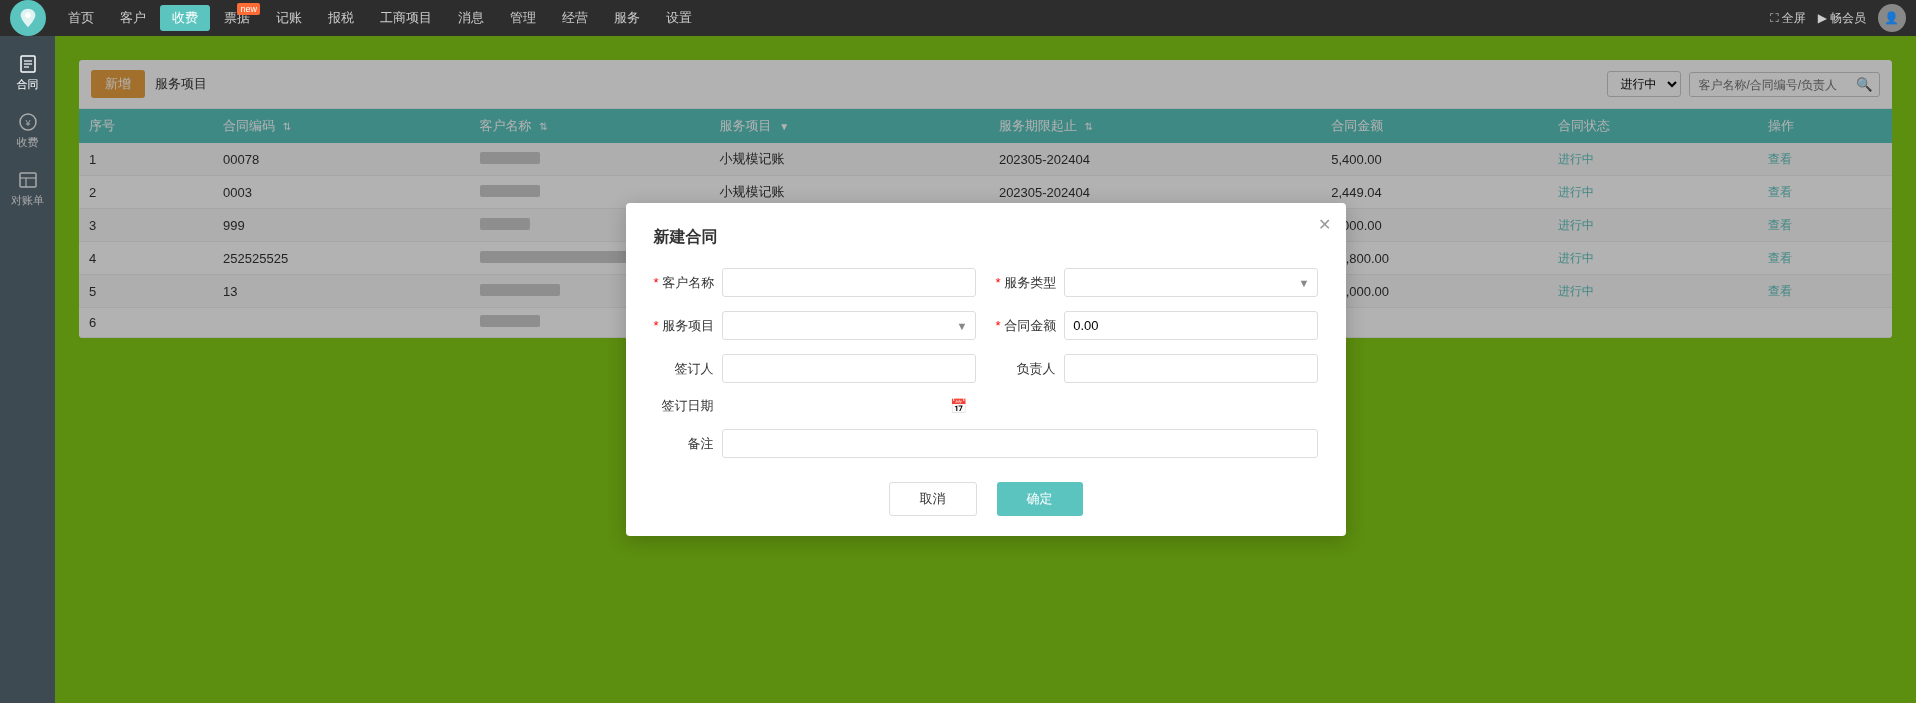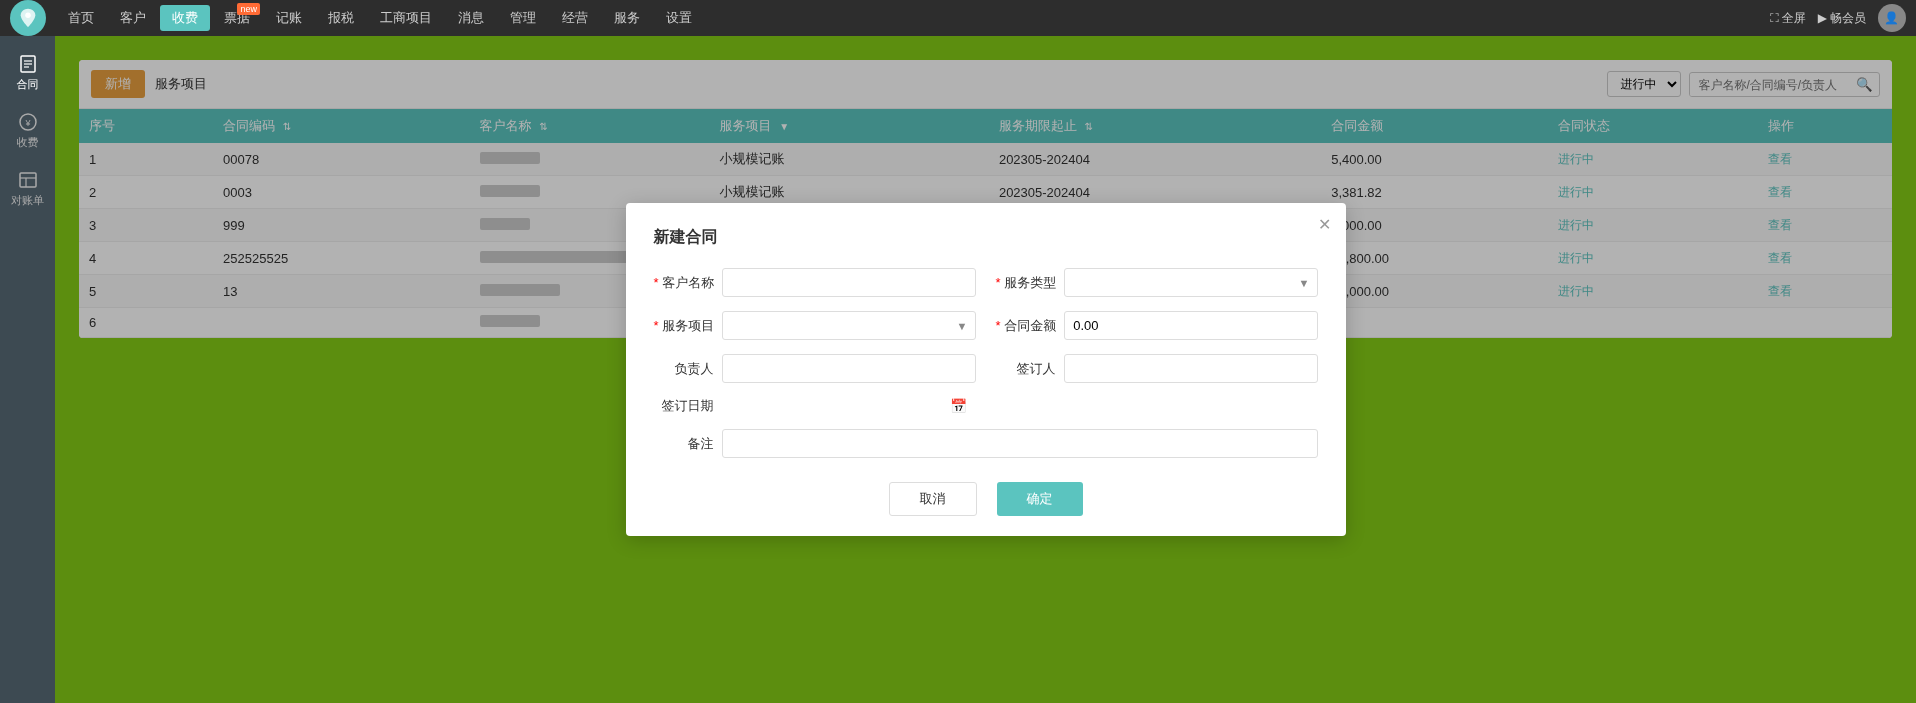--- a/index.html
+++ b/index.html
@@ -466,21 +466,21 @@
       <td><span class="action-link">查看</span></td>
     </tr>
             <tr>
       <td>2</td>
       <td>0003</td>
       <td>
         <span class="blurred-text" style="width:60px;">████████</span>
       </td>
       <td>小规模记账</td>
       <td>202305-202404</td>
-      <td>3,381.82</td>
+      <td>2,449.04</td>
       <td><span class="status-badge">进行中</span></td>
       <td><span class="action-link">查看</span></td>
     </tr>
             <tr>
       <td>3</td>
       <td>999</td>
       <td>
         <span class="blurred-text" style="width:50px;">███</span>
       </td>
       <td>小规模记账</td>
@@ -553,26 +553,26 @@
               <select class="form-select"><option></option></select>
               <span class="select-arrow">▼</span>
             </div>
           </div>
 
           <div class="form-row">
             <span class="form-label required">合同金额</span>
             <input class="form-input" type="text" value="0.00" style="">
           </div>
           <div class="form-row">
+            <span class="form-label">签订人</span>
+            <input class="form-input" type="text" style="">
+          </div>
+
+          <div class="form-row">
             <span class="form-label">负责人</span>
-            <input class="form-input" type="text" style="">
-          </div>
-
-          <div class="form-row">
-            <span class="form-label">签订人</span>
             <input class="form-input" type="text" style="">
           </div>
           <div class="form-row">
             <span class="form-label">签订日期</span>
             <div class="date-input-wrapper">
               <span class="date-icon">📅</span>
             </div>
           </div>
 
           <div class="form-row" style="grid-column: 1 / -1; justify-content: flex-end;">

